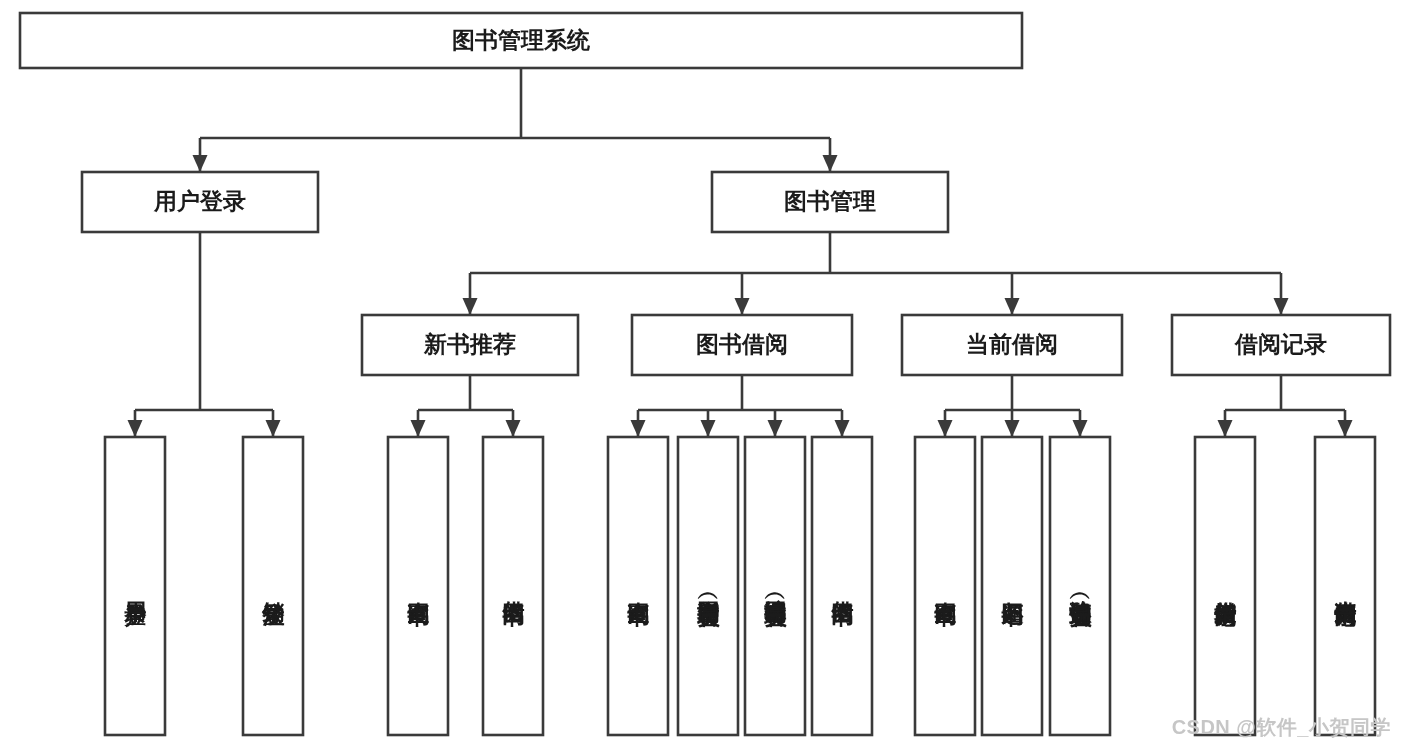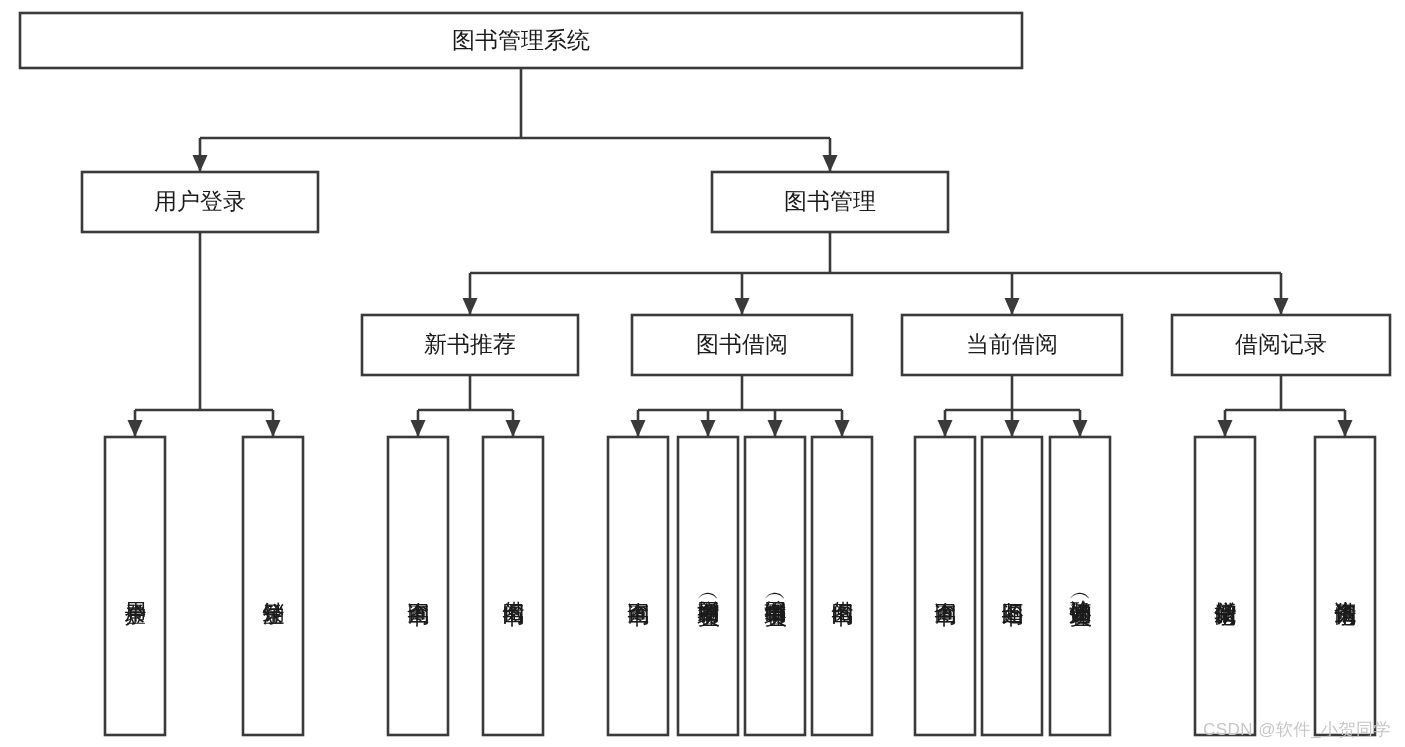--- a/index.html
+++ b/index.html
@@ -9,20 +9,21 @@
   }
   body {
     font-family: "Liberation Sans", "DejaVu Sans", sans-serif;
   }
   #canvas {
     position: relative;
     width: 1405px;
     height: 747px;
     background: #ffffff;
     overflow: hidden;
+    font-weight: bold;
   }
   svg.diagram {
     position: absolute;
     left: 0;
     top: 0;
     width: 1405px;
     height: 747px;
   }
   .node-box {
     fill: #ffffff;
@@ -61,21 +62,21 @@
     justify-content: center;
     white-space: nowrap;
     letter-spacing: 1px;
     pointer-events: none;
   }
   .watermark {
     position: absolute;
     right: 14px;
     bottom: 6px;
     font-family: "Liberation Sans", "DejaVu Sans", sans-serif;
-    font-size: 17px;
+    font-size: 20px;
     color: #c6c6c6;
     letter-spacing: 0.5px;
     user-select: none;
   }
 </style>
 </head>
 <body>
 
 <div id="canvas">
 

